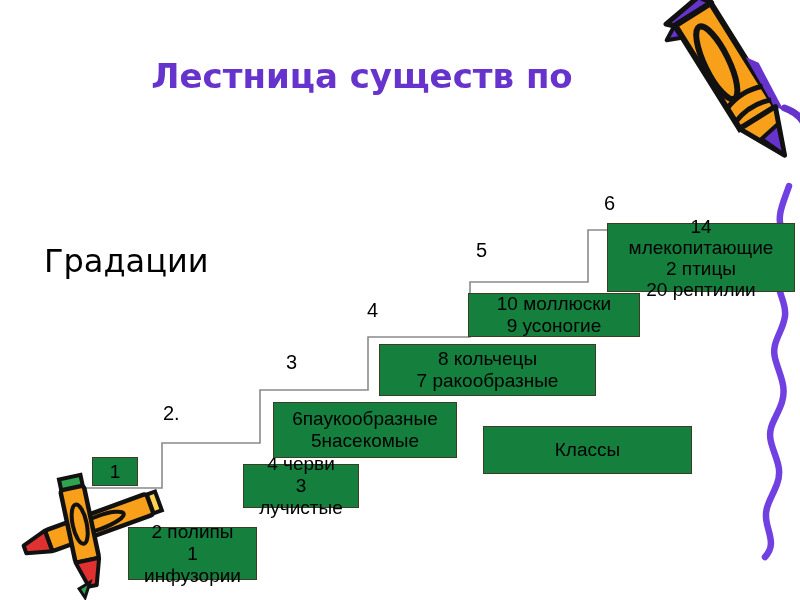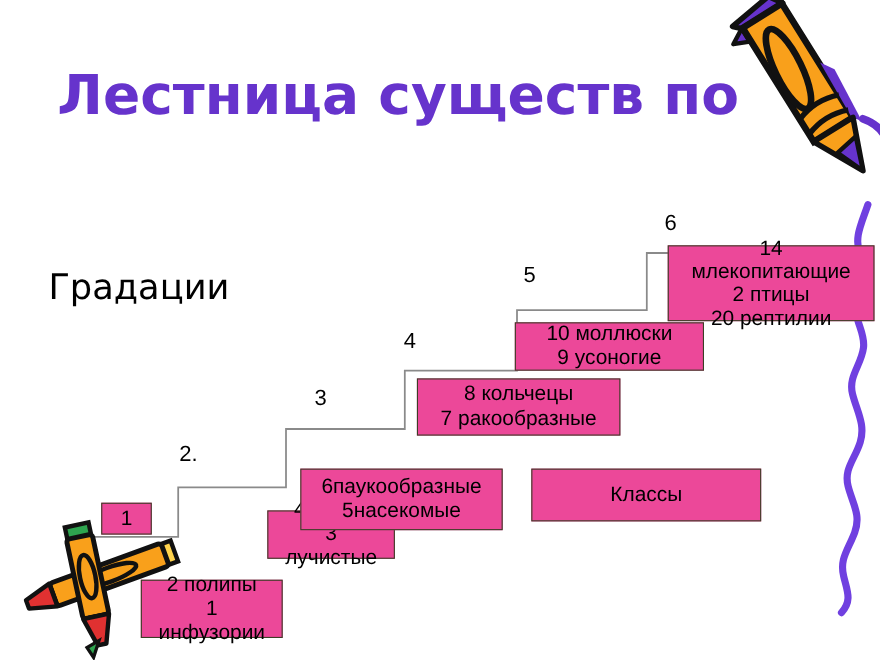--- a/index.html
+++ b/index.html
@@ -4,48 +4,48 @@
 <style>
   html,body{margin:0;padding:0;background:#fff;}
   .slide{
     position:relative;width:800px;height:600px;background:#ffffff;
     overflow:hidden;font-family:"Liberation Sans",sans-serif;color:#000;
   }
   
   .title{
     position:absolute;left:0;top:26px;width:724px;text-align:center;
     font-family:"DejaVu Sans",sans-serif;font-weight:700;
-    font-size:50px;line-height:55px;color:#6633CC;
+    font-size:34px;line-height:55px;color:#6633CC;
   }
   .title span{display:block;}
   
   .gradations{
     position:absolute;left:44px;top:242px;
     font-family:"DejaVu Sans",sans-serif;font-weight:400;
     font-size:32px;color:#000;
   }
   
   .stairs-svg{position:absolute;left:0;top:0;width:800px;height:600px;z-index:1;}
   .squiggle-svg{position:absolute;left:0;top:0;width:800px;height:600px;z-index:1;}
   
   .box{
-    position:absolute;background:#ec4899;border:1.5px solid #3d3d26;
+    position:absolute;background:#15803d;border:1.5px solid #3d3d26;
     z-index:2;overflow:visible;
   }
   .box .lines{
     position:absolute;left:50%;top:50%;transform:translate(-50%,-50%);
     width:max-content;text-align:center;
     font-size:19px;line-height:22px;white-space:nowrap;
   }
   .box .lines span{display:block;}
   .b1{left:92px;top:457px;width:44px;height:27px;}
   .b2{left:128px;top:527px;width:127px;height:51px;}
   .b3{left:205px;top:464px;width:114px;height:42px;margin-left:38px;}
-  .b4{left:273px;top:426px;width:182px;height:54px;}
-  .b5{left:379px;top:344px;width:183px;height:50px;}
+  .b4{left:273px;top:402px;width:182px;height:54px;}
+  .b5{left:379px;top:344px;width:183px;height:50px;padding-left:32px;}
   .b6{left:468px;top:293px;width:170px;height:42px;}
   .b7{left:607px;top:223px;width:186px;height:67px;}
   .b7 .lines{line-height:21px;}
   .b8{left:483px;top:426px;width:207px;height:46px;text-decoration:underline;}
   
   .step-label{position:absolute;font-size:20px;line-height:20px;z-index:2;}
   .s2{left:163px;top:403px;}
   .s3{left:286px;top:352px;}
   .s4{left:367px;top:300px;}
   .s5{left:476px;top:240px;}

